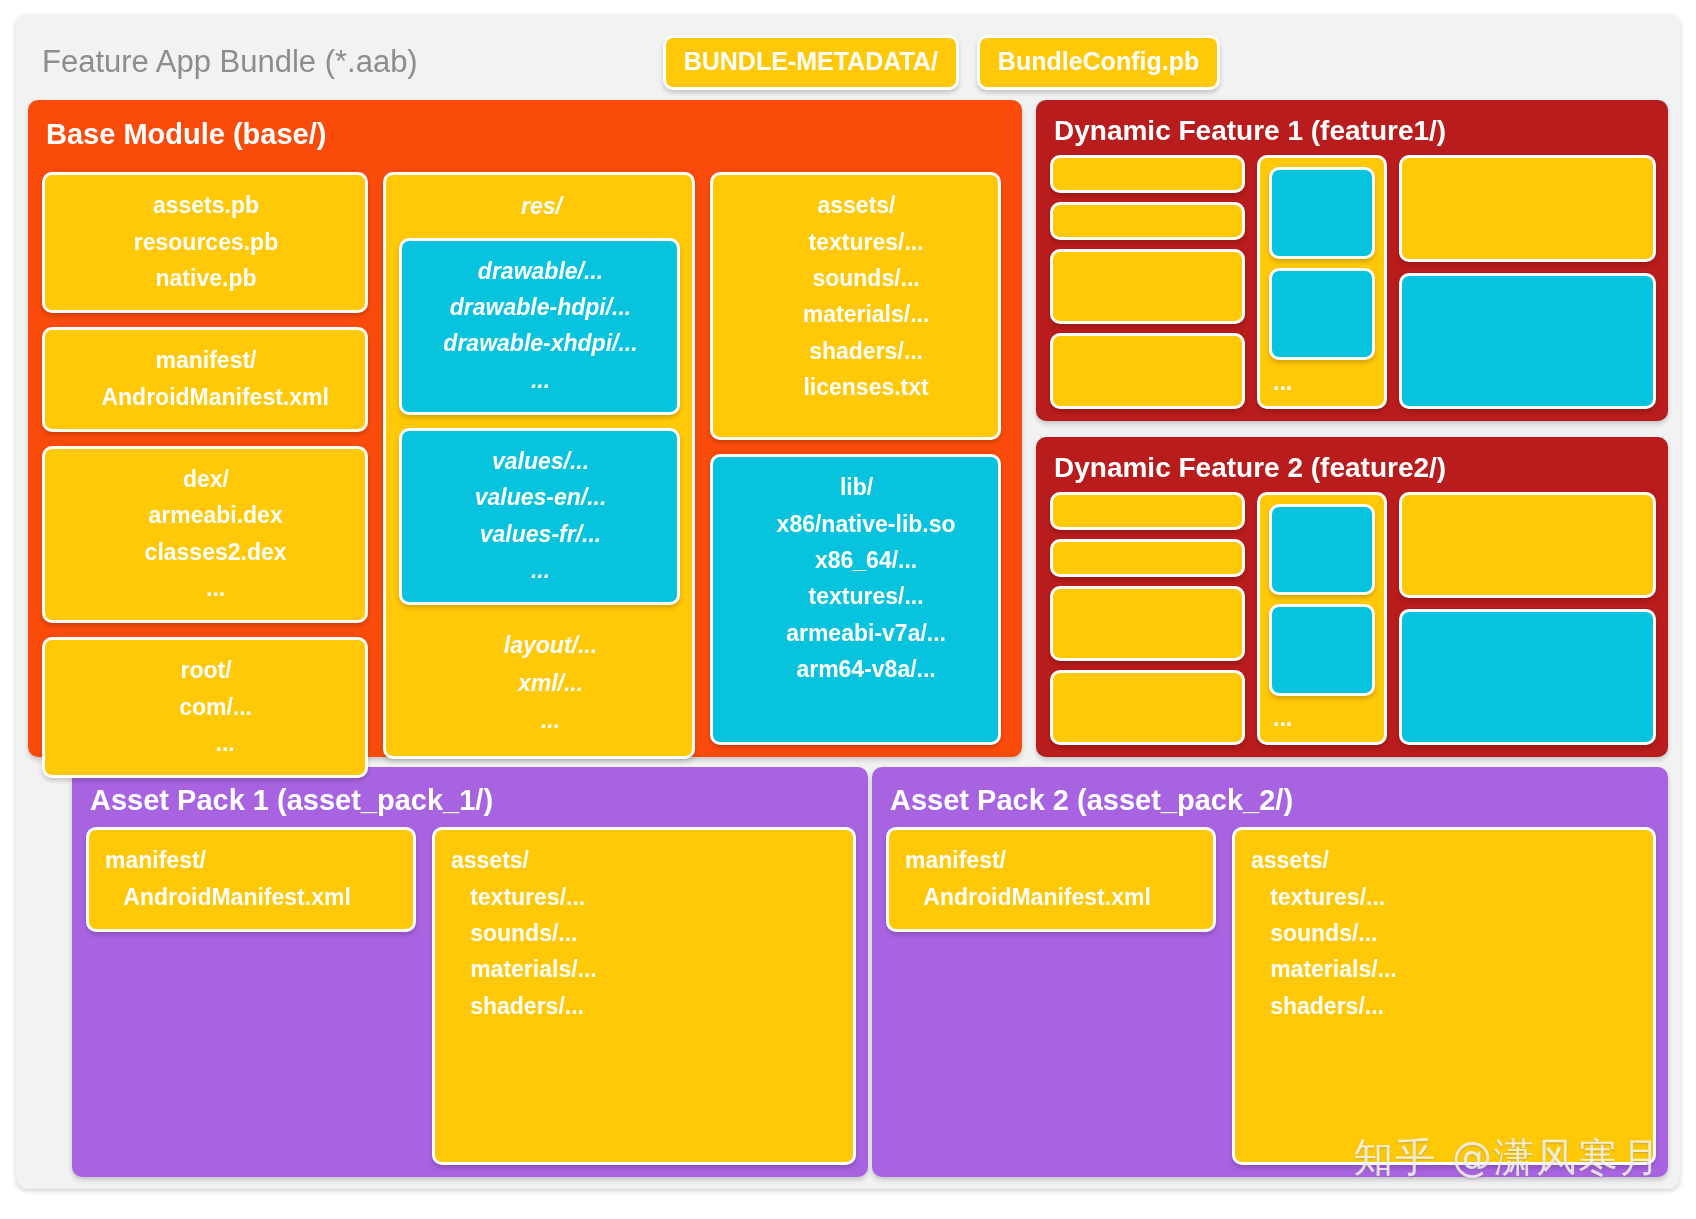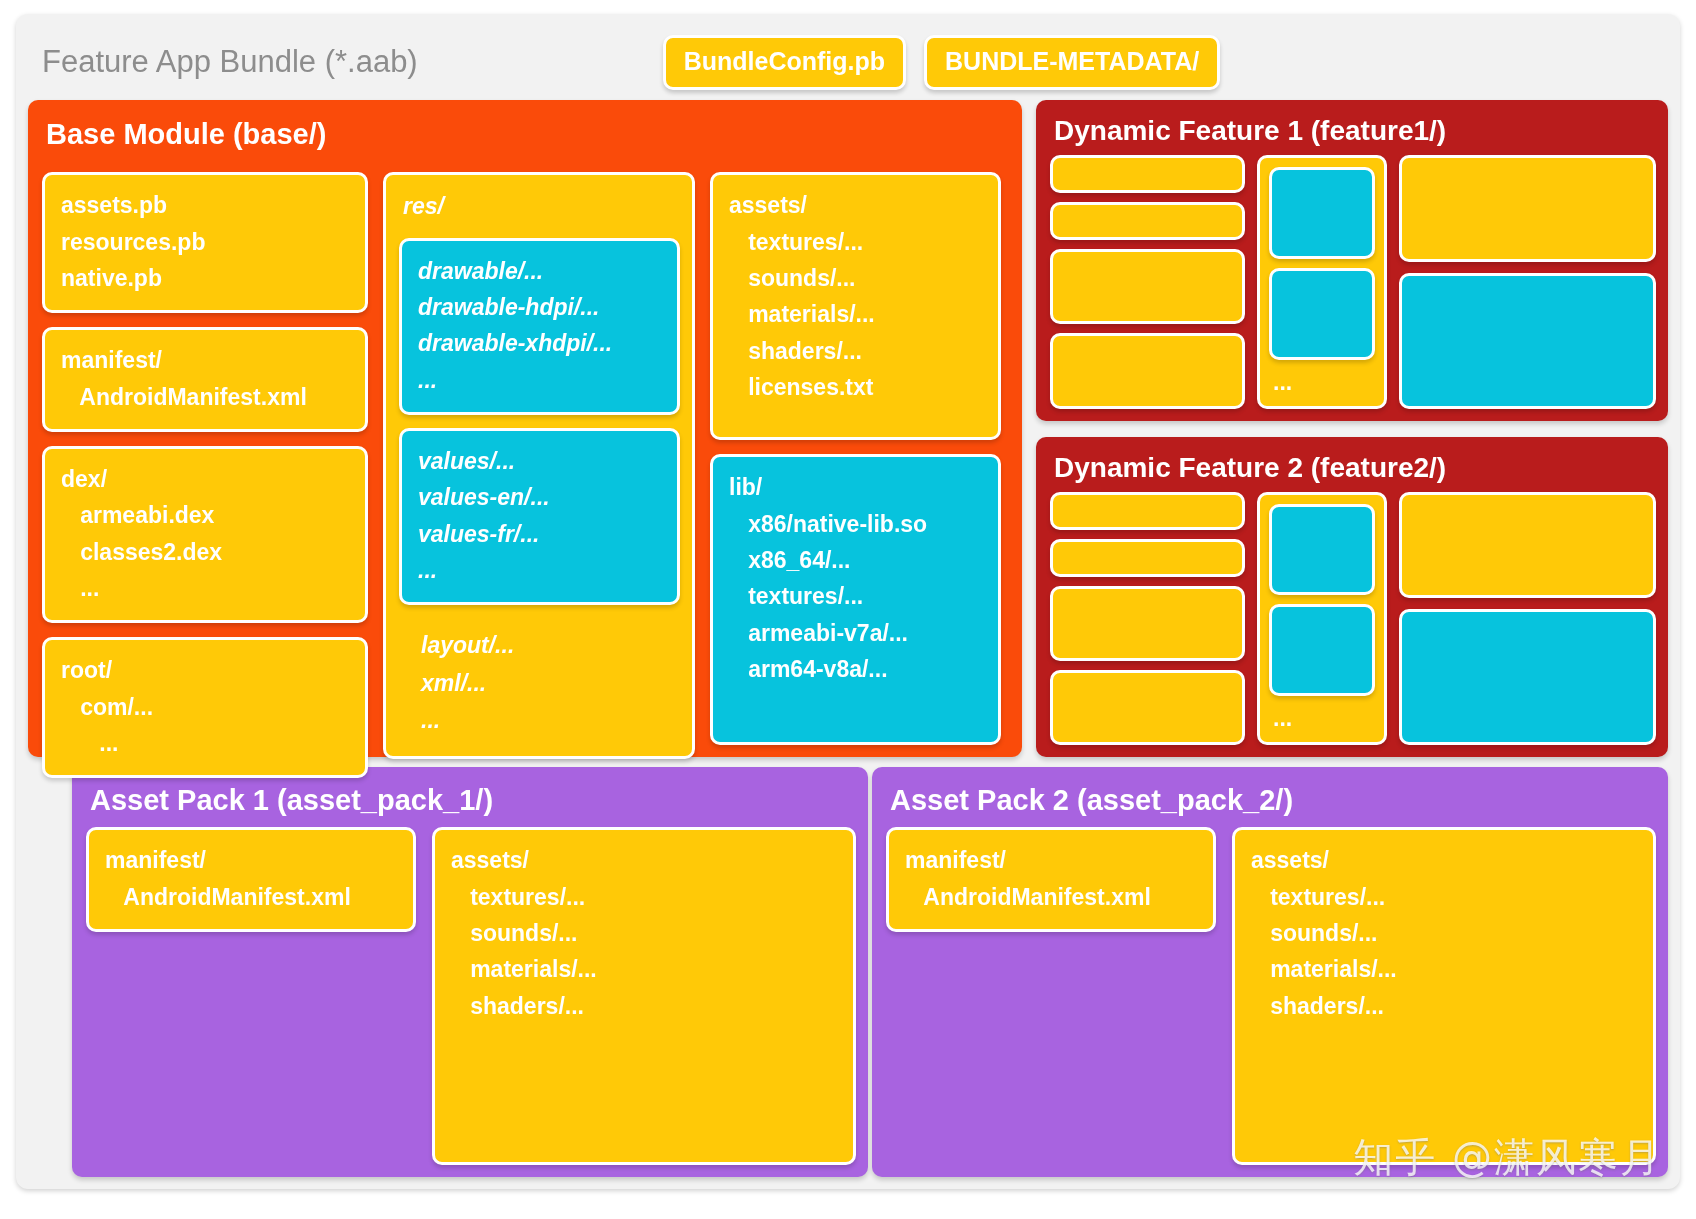--- a/index.html
+++ b/index.html
@@ -87,20 +87,21 @@
     font-weight: 700;
     line-height: 1.05;
     padding: 9px 4px 23px 4px;
     white-space: nowrap;
   }
   .base-cols {
     display: flex;
     gap: 15px;
     flex: 1 1 auto;
     min-height: 0;
+    text-align: center;
   }
   .col { display: flex; flex-direction: column; gap: 14px; }
   .col-a { width: 326px; }
   .col-b { width: 312px; font-style: italic; }
   .col-c { width: 291px; }
 
   
   .card {
     border: 3px solid #ffffff;
     border-radius: 10px;
@@ -248,22 +249,22 @@
 </style>
 </head>
 <body>
 
 <div class="stage">
   <div class="bundle">
 
     <div class="bundle-header">
       <div class="bundle-title">Feature App Bundle (*.aab)</div>
       <div class="header-badges">
+        <div class="badge">BUNDLE-METADATA/</div>
         <div class="badge">BundleConfig.pb</div>
-        <div class="badge">BUNDLE-METADATA/</div>
       </div>
     </div>
 
     <div class="mid-row">
 
       <div class="base-module">
         <div class="panel-title">Base Module (base/)</div>
         <div class="base-cols">
 
           <div class="col col-a">

